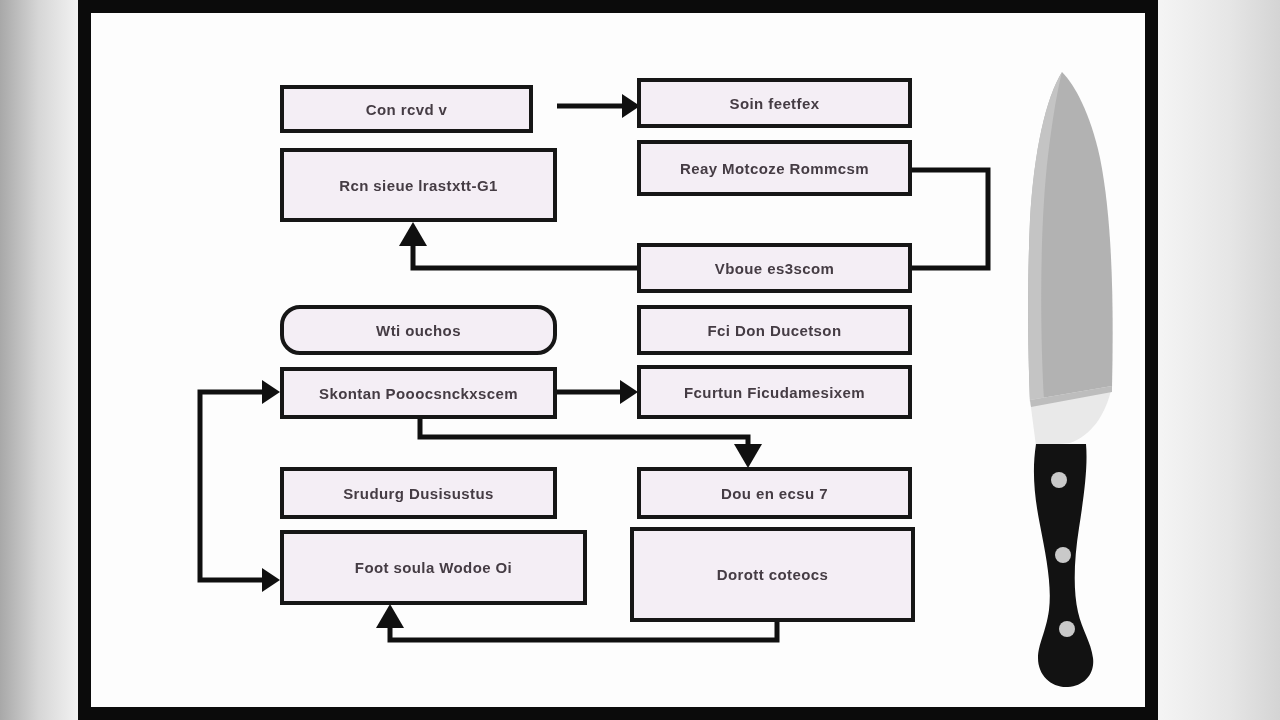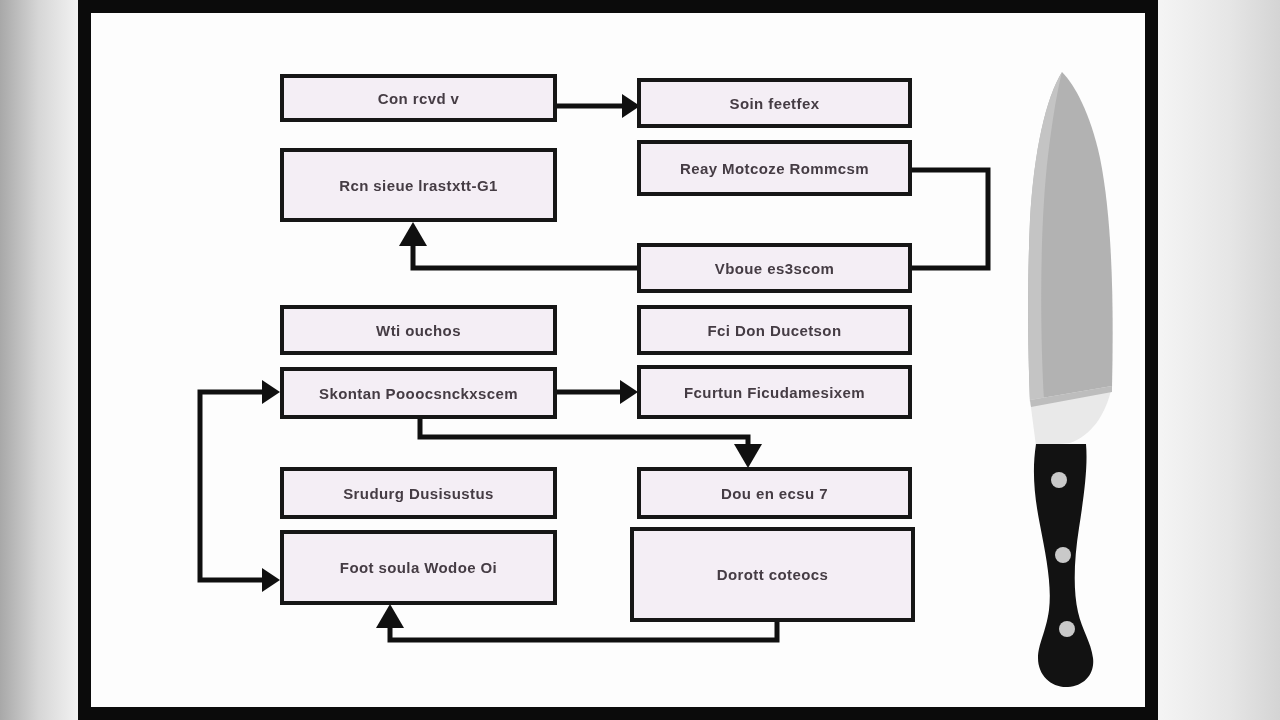--- a/index.html
+++ b/index.html
@@ -16,26 +16,26 @@
   }
   .box {
     position: absolute; box-sizing: border-box;
     background: #f4eef5; border: 4px solid #161616;
     display: flex; align-items: center; justify-content: center;
     text-align: center; color: #453c44;
     font-size: 15px; font-weight: 600; letter-spacing: 0.4px;
     line-height: 25px; padding: 2px 8px;
   }
   
-  .b-l1 { left: 280px; top:  74px; width: 277px; height: 48px; }
+  .b-l1 { left: 280px; top:  85px; width: 253px; height: 48px; }
   .b-l2 { left: 280px; top: 148px; width: 277px; height: 74px; }
-  .b-l3 { left: 280px; top: 305px; width: 277px; height: 50px; }
+  .b-l3 { left: 280px; top: 305px; width: 277px; height: 50px; border-radius: 20px; }
   .b-l4 { left: 280px; top: 367px; width: 277px; height: 52px; }
   .b-l5 { left: 280px; top: 467px; width: 277px; height: 52px; }
-  .b-l6 { left: 280px; top: 530px; width: 277px; height: 75px; }
+  .b-l6 { left: 280px; top: 530px; width: 307px; height: 75px; }
   
   .b-r1 { left: 637px; top:  78px; width: 275px; height: 50px; align-items: center; }
   .b-r2 { left: 637px; top: 140px; width: 275px; height: 56px; }
   .b-r3 { left: 637px; top: 243px; width: 275px; height: 50px; }
   .b-r4 { left: 637px; top: 305px; width: 275px; height: 50px; }
   .b-r5 { left: 637px; top: 365px; width: 275px; height: 54px; }
   .b-r6 { left: 637px; top: 467px; width: 275px; height: 52px; }
   .b-r7 { left: 630px; top: 527px; width: 285px; height: 95px; flex-direction: column; }
   .overlay { position: absolute; left: 0; top: 0; width: 1280px; height: 720px; }
 </style>

